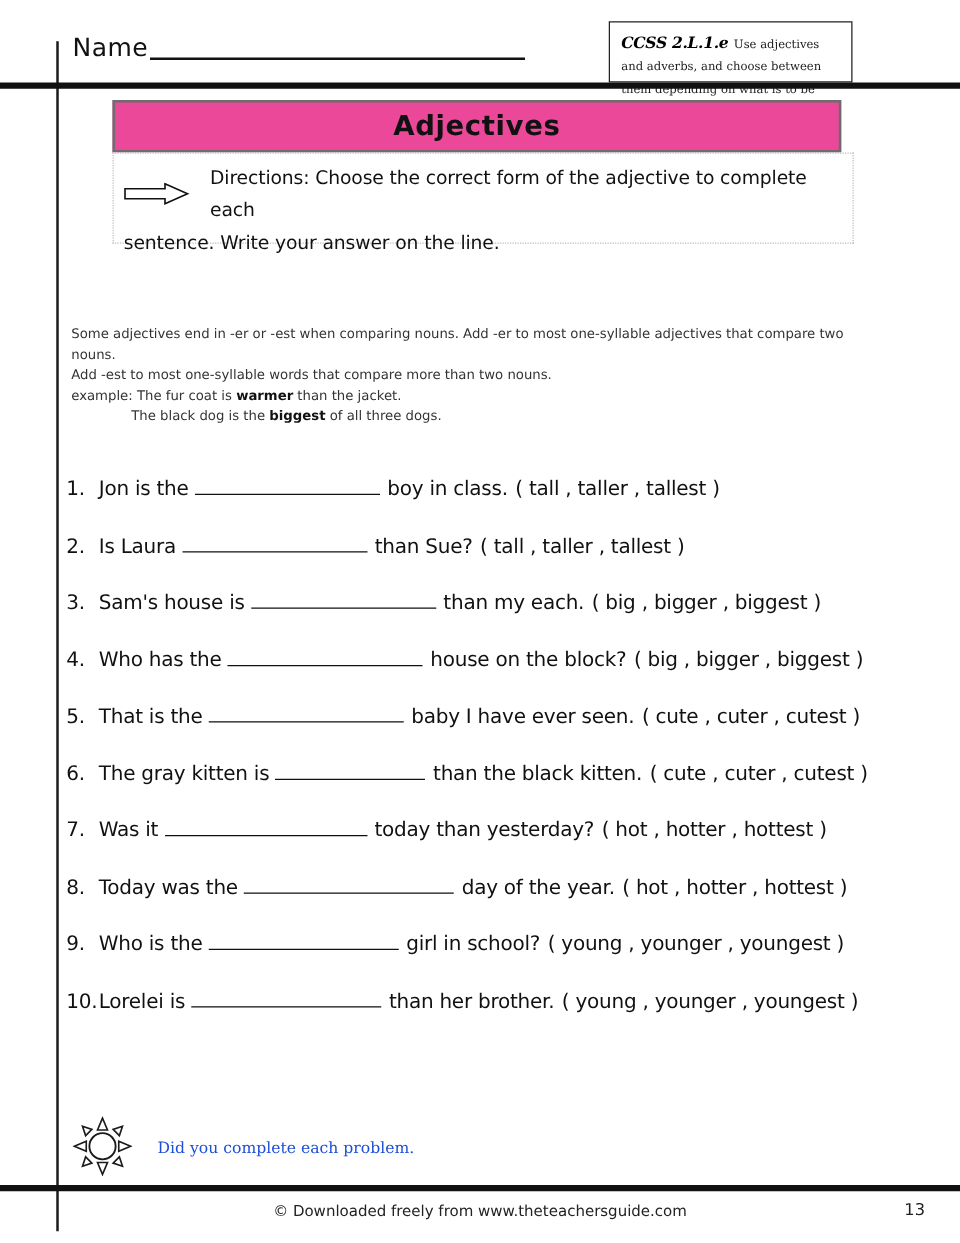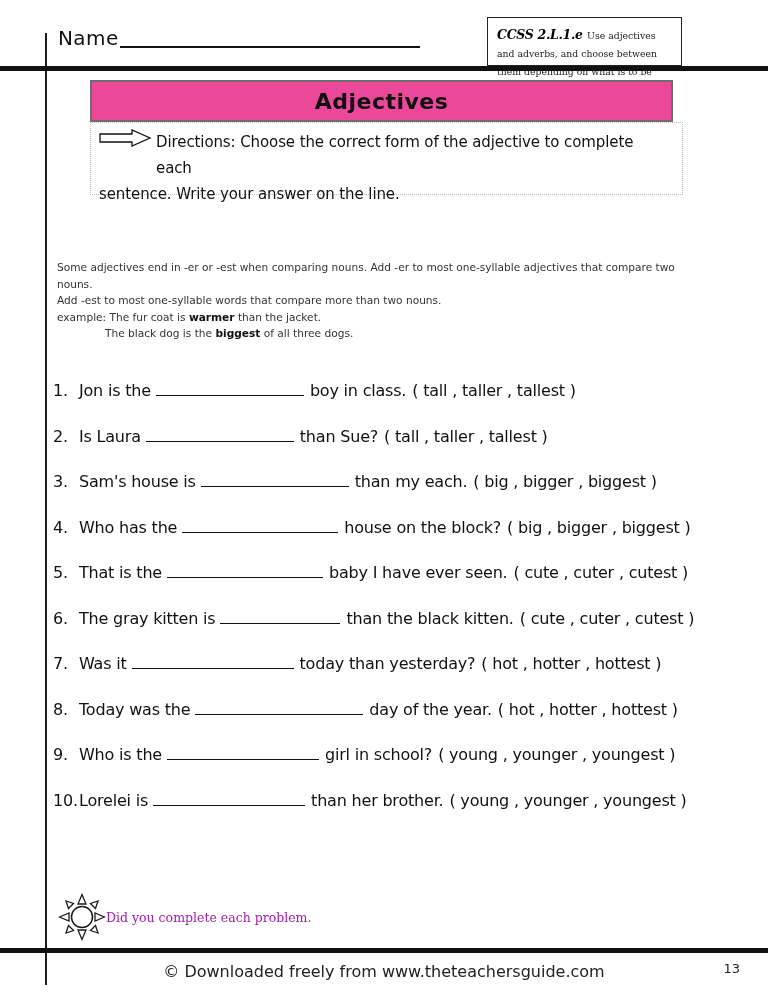--- a/index.html
+++ b/index.html
@@ -124,22 +124,22 @@
     top: 122px;
     width: 593px;
     height: 73px;
     box-sizing: border-box;
     border: 1.5px dotted #bdbdbd;
     background: #fff;
     padding: 6px 10px 0 8px;
   }
   .dir-line1 {
     display: flex;
-    align-items: flex-start;
-    gap: 4px;
+    align-items: center;
+    gap: 16px;
   }
   .arrow-icon {
     flex: 0 0 auto;
     display: block;
   }
   .dir-text {
     font-family: "DejaVu Sans", sans-serif;
     font-size: 15px;
     line-height: 26px;
     color: #111;
@@ -206,31 +206,31 @@
     position: absolute;
     left: 58px;
     top: 893px;
     display: flex;
     align-items: center;
   }
   .sun-icon { display:block; }
   .footer-note-text {
     font-family: "DejaVu Serif", serif;
     font-size: 12.5px;
-    color: #a21caf;
-    margin-left: 0;
+    color: #1d4ed8;
+    margin-left: 20px;
   }
   .attribution {
     position: absolute;
     left: 0;
     top: 962px;
     width: 768px;
     text-align: center;
     font-family: "DejaVu Sans", sans-serif;
-    font-size: 16px;
+    font-size: 12px;
     color: #222;
   }
   .page-number {
     position: absolute;
     right: 28px;
     top: 961px;
     font-family: "DejaVu Sans", sans-serif;
     font-size: 13px;
     color: #222;
   }

